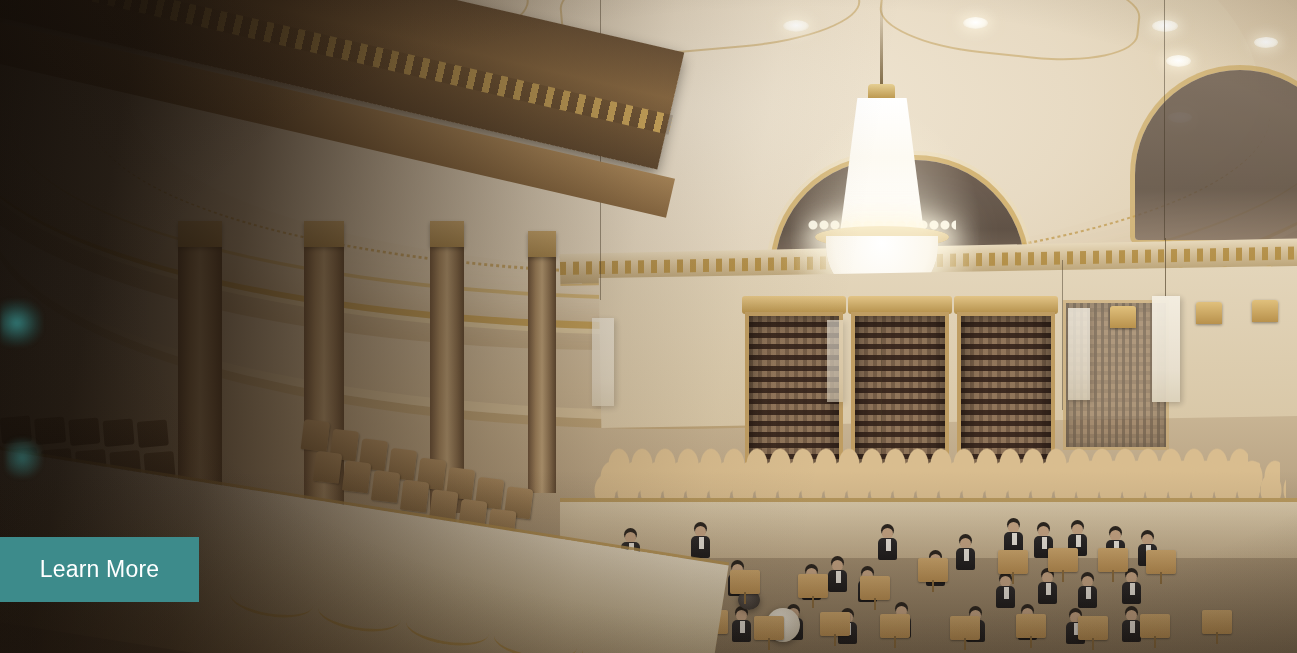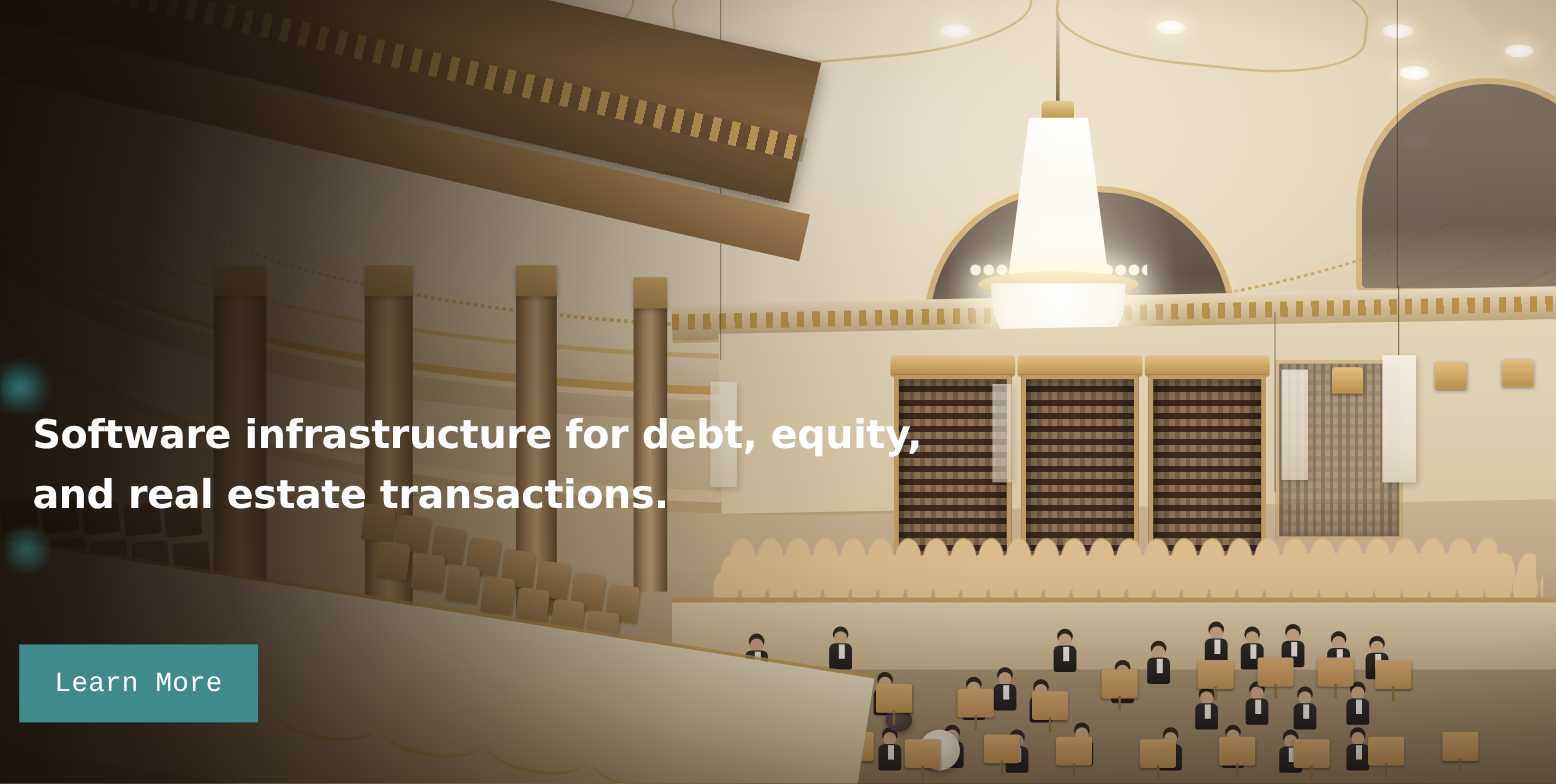--- a/index.html
+++ b/index.html
@@ -349,26 +349,26 @@
     width:800px;
     color:#ffffff;
     font-family:"DejaVu Sans","Liberation Sans",sans-serif;
     font-size:33px;
     line-height:50px;
     font-weight:bold;
     letter-spacing:-.3px;
     white-space:pre-line;
   }
   .cta{
-    position:absolute; left:16px; top:537px;
+    position:absolute; left:0; top:537px;
     width:199px; height:65px;
     border:0; cursor:pointer;
     display:flex; align-items:center; justify-content:center;
     color:#ffffff;
-    font-family:Liberation Mono, monospace;
+    font-family:Liberation Sans, sans-serif;
     font-size:23px; font-weight:normal; letter-spacing:.2px;
   }
 </style>
 </head>
 <body>
 
 <div class="hero">
 
   <div class="photo">
     <div class="bg-base"></div>
@@ -699,19 +699,17 @@
     </div>
 
     <div class="vignette-left"></div>
     <div class="vignette-edges"></div>
     <div class="teal-accent"></div>
     <div class="teal-accent2"></div>
   </div>
 
   <div class="content">
 
-    <p class="subhead" style="color: rgb(255, 255, 255);">Software infrastructure for debt, equity,
-and real estate transactions.</p>
 
     <button class="cta" style="background: rgb(61, 139, 139); color: rgb(255, 255, 255);">Learn More</button>
   </div>
 
 </div>
 
 </body></html>

